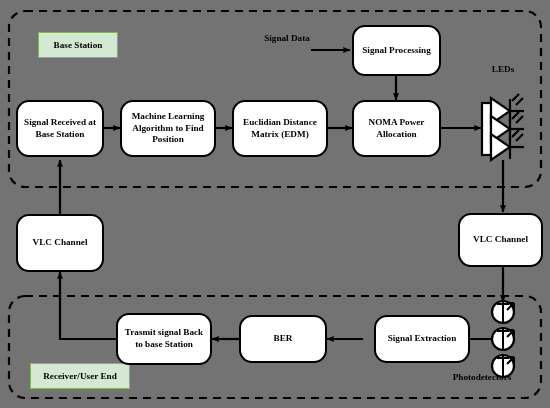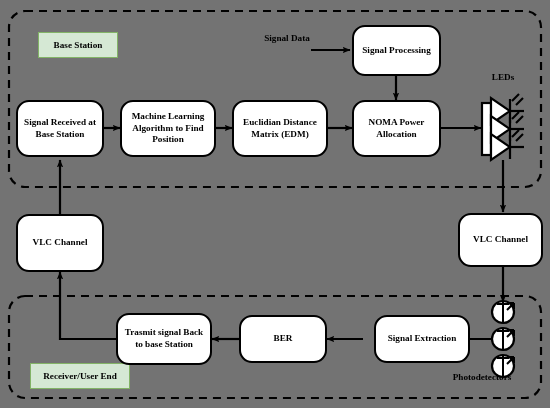--- a/index.html
+++ b/index.html
@@ -160,21 +160,21 @@
   <div class="node" style="left:120px; top:100px; width:96px; height:57px;">Machine Learning Algorithm to Find Position</div>
 
   <div class="node" style="left:352px; top:100px; width:89px; height:57px;text-align:center;">NOMA Power Allocation</div>
 
   <div class="node" style="left:352px; top:25px; width:89px; height:51px;">Signal Processing</div>
 
   <div class="plain-label" style="left:263px; top:33px; width:48px;">
     <span>Signal Data</span>
   </div>
 
-  <div class="plain-label" style="left:478px; top:64px; width:50px;margin-top:8px;">
+  <div class="plain-label" style="left:478px; top:64px; width:50px;">
     <span>LEDs</span>
   </div>
 
   <div class="node" style="left:458px; top:213px; width:85px; height:54px;">VLC Channel</div>
 
   <div class="node" style="left:16px; top:214px; width:88px; height:58px;">VLC Channel</div>
 
   <div class="plain-label" style="left:440px; top:372px; width:84px;">
     <span>Photodetectors</span>
   </div>

